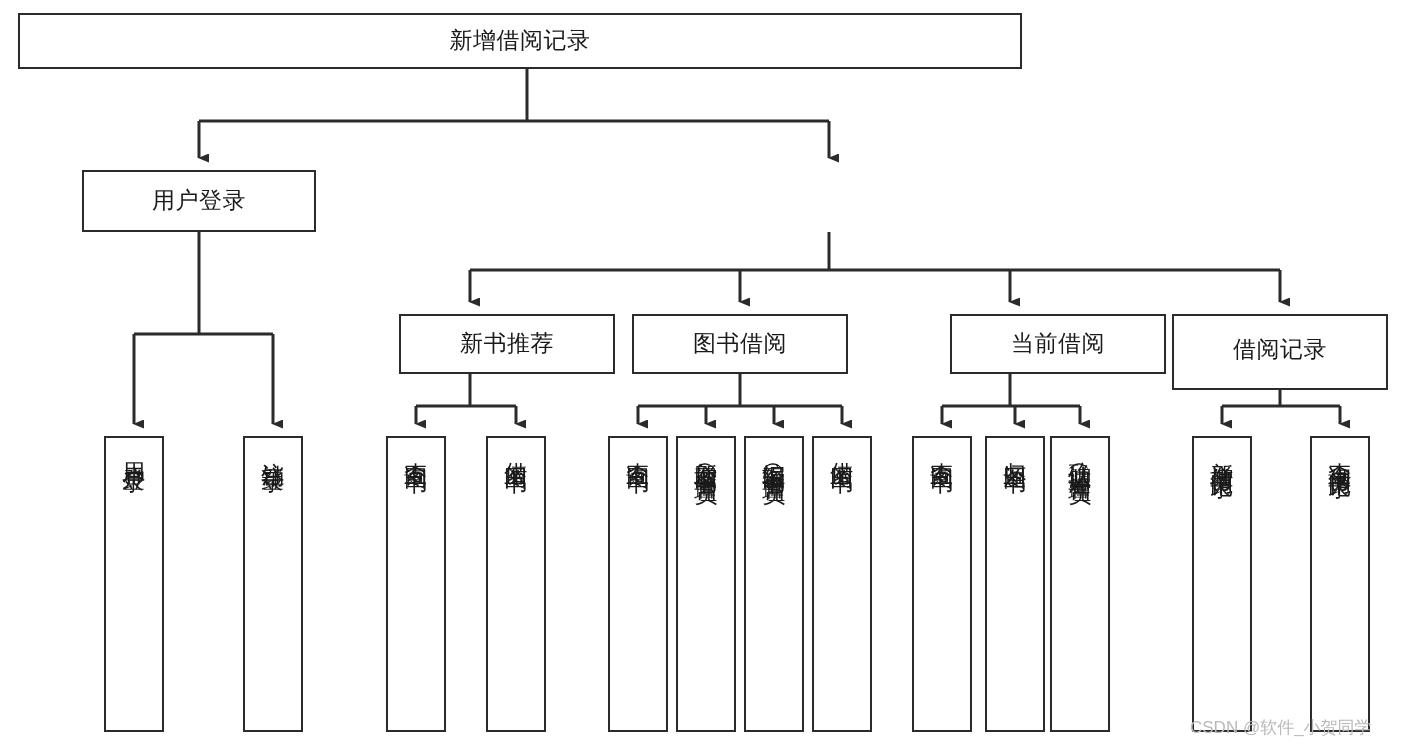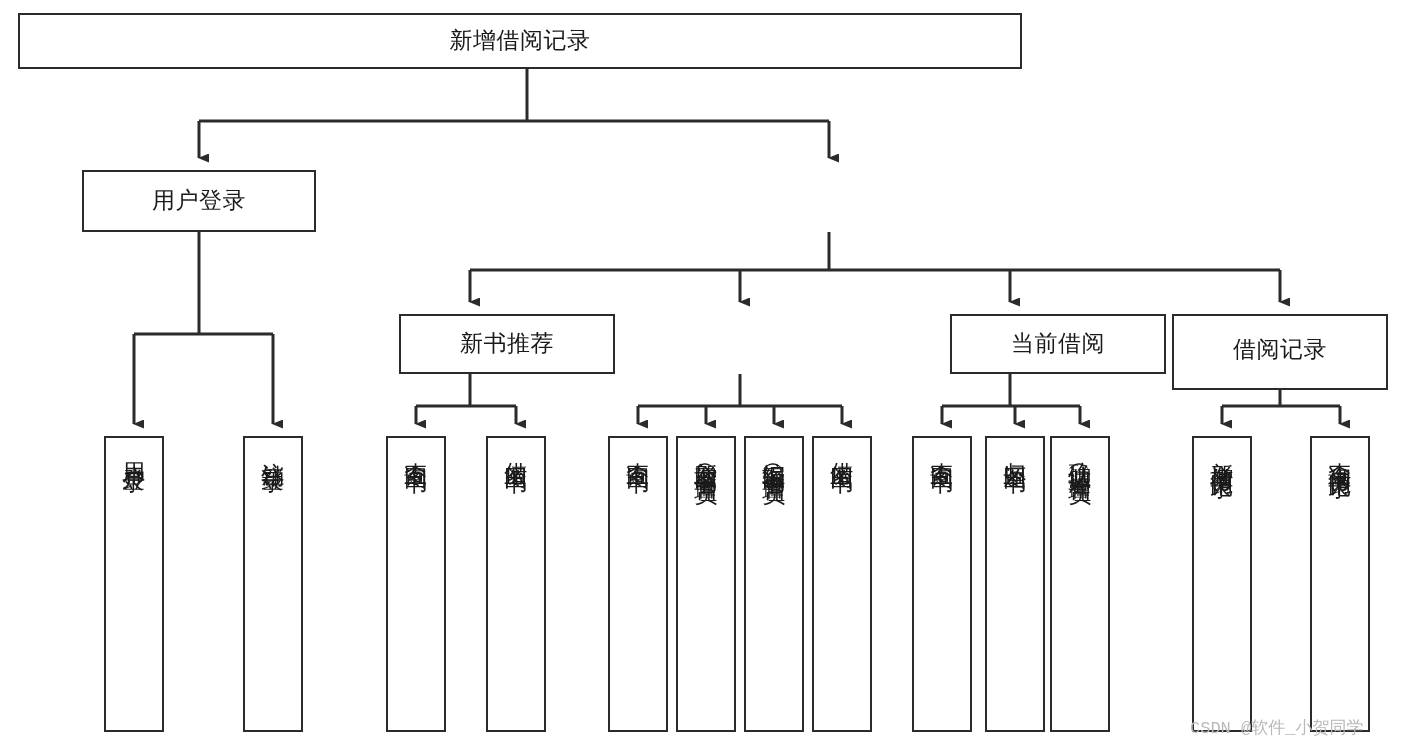--- a/index.html
+++ b/index.html
@@ -57,21 +57,21 @@
     line-height:1.32;
     letter-spacing:3px;
     white-space:nowrap;
   }
   .watermark{
     position:absolute;
     z-index:5;
     color:#b9b9b9;
     font-size:17px;
     white-space:nowrap;
-    font-family:Liberation Mono, monospace;
+    font-family:Liberation Sans, sans-serif;
   }
 </style>
 </head>
 <body>
 
 <div id="canvas">
 
   <svg id="wires" viewBox="0 0 1405 747" width="1405" height="747" xmlns="http://www.w3.org/2000/svg">
     <defs>
       <marker id="arrowhead" markerWidth="9" markerHeight="11" refX="4.5" refY="10" orient="auto" markerUnits="userSpaceOnUse">
@@ -126,20 +126,23 @@
     <span class="lbl">新增借阅记录</span>
   </div>
 
   <div class="node h-node" style="left:82px; top:170px; width:234px; height:62px;">
     <span class="lbl">用户登录</span>
   </div>
 
   <div class="node h-node" style="left:362px; top:314px; width:216px; height:60px;margin-left:37px;">
     <span class="lbl">新书推荐</span>
   </div>
+  <div class="node h-node" style="left:632px; top:314px; width:216px; height:60px;">
+    <span class="lbl">图书借阅</span>
+  </div>
   <div class="node h-node" style="left:902px; top:314px; width:216px; height:60px;margin-left:48px;">
     <span class="lbl">当前借阅</span>
   </div>
   <div class="node h-node" style="left:1172px; top:314px; width:216px; height:76px;font-family:Liberation Mono, monospace;">
     <span class="lbl">借阅记录</span>
   </div>
 
   <div class="node v-node" style="left:104px; top:436px; width:60px; height:296px;">
     <span class="lbl">用户登录</span>
   </div>

